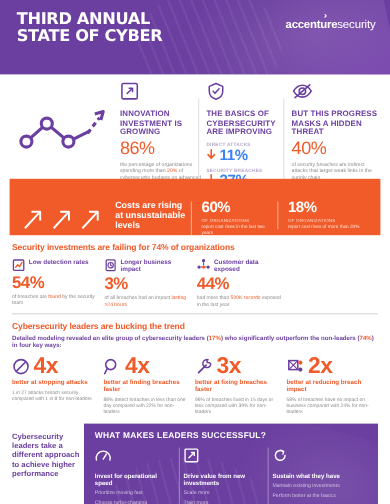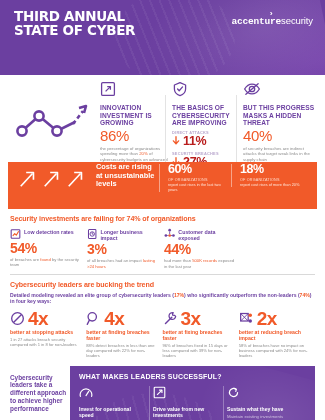--- a/index.html
+++ b/index.html
@@ -2,34 +2,34 @@
 <html><head>
 <meta charset="utf-8">
 <style>
   * { margin:0; padding:0; box-sizing:border-box; }
   html,body { width:325px; height:420px; background:#ffffff; }
   body { font-family:"Liberation Sans", sans-serif; -webkit-font-smoothing:antialiased; }
 
   .page { position:relative; width:325px; height:420px; overflow:hidden; background:#fff; }
 
   
-  .header { position:relative; height:75px; background:#6B3FA0; overflow:hidden; }
+  .header { position:relative; height:62px; background:#6B3FA0; overflow:hidden; }
   .header .swirl { position:absolute; right:0; top:-40px; width:200px; height:150px;
       background:
         radial-gradient(ellipse at 70% 50%, rgba(255,255,255,.10) 0%, rgba(255,255,255,0) 60%),
         radial-gradient(ellipse at 95% 80%, rgba(150,90,200,.35) 0%, rgba(255,255,255,0) 55%);
       transform:rotate(-12deg); }
   .header .swirl2 { position:absolute; left:115px; top:-10px; width:120px; height:95px;
       background:repeating-linear-gradient(68deg, rgba(255,255,255,.055) 0 2px, rgba(255,255,255,0) 2px 9px);
       border-radius:50%; }
   .title { position:absolute; left:14px; top:10px; color:#fff; font-size:13.5px; line-height:13.6px;
       font-weight:bold; letter-spacing:-0.3px; font-family:"DejaVu Sans", sans-serif; }
   .title div { white-space:nowrap; }
   .logo { position:absolute; right:12px; top:15px; color:#fff; font-size:9.5px; white-space:nowrap; }
-  .logo .b { font-weight:bold; letter-spacing:-0.2px;font-family:Liberation Mono, monospace; }
+  .logo .b { font-weight:bold; letter-spacing:-0.2px; }
   .logo .l { font-weight:normal; letter-spacing:-0.1px; }
   .logo .gt { position:absolute; right:41px; top:-5.5px; font-size:7px; font-weight:bold;
       transform:scaleX(1.25); }
 
   
   .top3 { position:relative; padding:8px 10px 4px 10px; height:87px; }
   .lchart { position:absolute; left:13px; top:22px; }
   .c1 { position:absolute; left:100px; top:6px; width:68px; }
   .c2 { position:absolute; left:172px; top:6px; width:66px; }
   .c3 { position:absolute; left:243px; top:6px; width:74px; }
@@ -38,24 +38,24 @@
   .ico { height:16px; margin-bottom:3px; }
   .hd { color:#6B3FA0; font-weight:bold; font-size:6.6px; line-height:7.6px;
       letter-spacing:0.1px; text-transform:uppercase; }
   .big { color:#F15A29; font-weight:normal; font-size:15px; line-height:16px; margin-top:1px;
       letter-spacing:-0.4px; }
   .body { color:#8b8b8b; font-size:4.3px; line-height:5.6px; margin-top:2px; }
   .body .hl { color:#F15A29; }
   .sublbl { color:#b9a7cd; font-size:3.9px; letter-spacing:0.25px; text-transform:uppercase;
       margin-top:3px; font-weight:bold; }
   .arrowstat { display:flex; align-items:center; gap:3px; margin-top:-1px; }
-  .arrowstat .num { color:#b91c1c; font-weight:bold; font-size:12.5px; letter-spacing:-0.3px; }
-
-  
-  .band { position:relative; background:#F15A29; height:47px; margin:0 8px; padding:1px 10px;
+  .arrowstat .num { color:#3b82f6; font-weight:bold; font-size:12.5px; letter-spacing:-0.3px; }
+
+  
+  .band { position:relative; background:#F15A29; height:47px; margin:0 8px; padding:18px 10px;
       display:flex; align-items:flex-start; }
   .band .arrows { display:flex; gap:4px; width:78px; padding-top:4px; }
   .band .btxt { color:#fff; font-weight:bold; font-size:7.4px; line-height:8.6px; width:63px; }
   .band .bcol { width:72px; padding-left:9px; position:relative; }
   .band .bcol.sep:before { content:""; position:absolute; left:0; top:1px; bottom:1px;
       border-left:1px solid rgba(255,255,255,.45); }
   .band .bnum { color:#fff; font-weight:bold; font-size:12.5px; line-height:12.5px; letter-spacing:-0.4px; }
   .band .blbl { color:#ffd9c9; font-size:3.7px; line-height:4.5px; letter-spacing:0.2px;
       text-transform:uppercase; margin-top:2px; }
   .band .bsub { color:#ffe4d7; font-size:3.9px; line-height:4.8px; margin-top:1px; }

